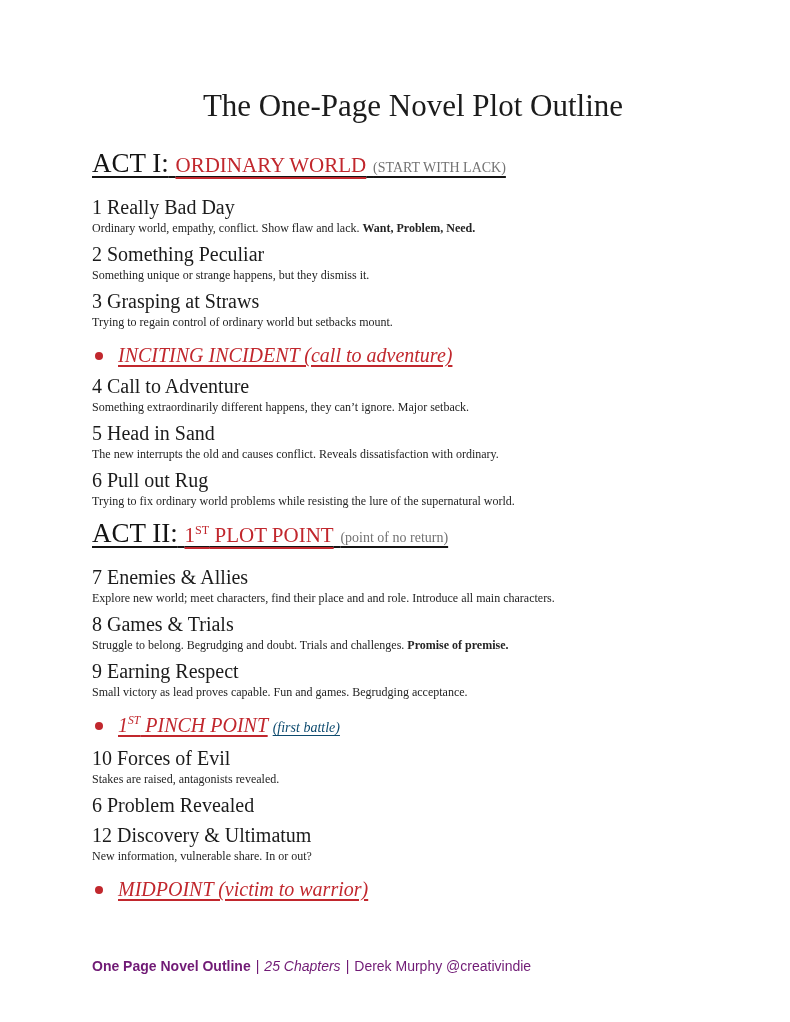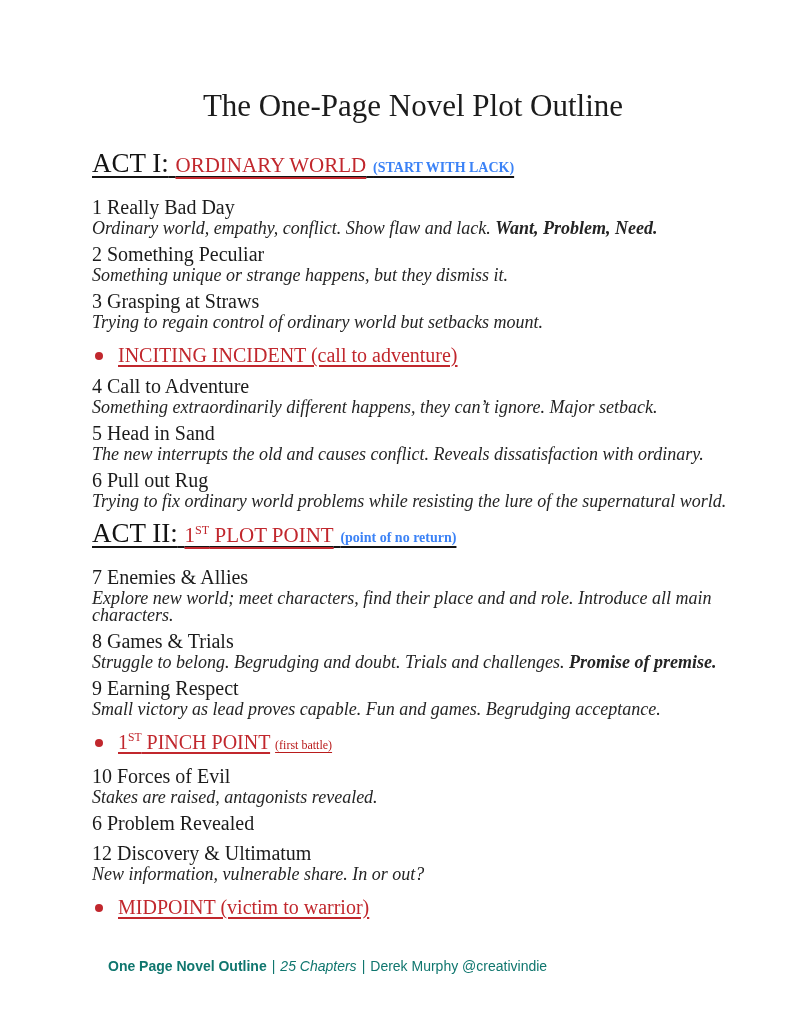--- a/index.html
+++ b/index.html
@@ -35,75 +35,74 @@
   }
   .act-heading.act-2 { margin-top: 6px; }
   .act-focus {
     color: #C1272D;
     font-size: 21px;
     text-decoration: underline;
     text-underline-offset: 5px;
     margin-top: 36px;
   }
   .act-qual {
-    color: #3b82f6;
+    color: #737373;
     font-size: 14px;
-    font-weight: bold;
   }
   sup.st {
     font-size: 0.58em;
     vertical-align: super;
     line-height: 0;
   }
   .chapter { margin: 0 0 5px 0; }
   .ch-title {
     font-size: 20px;
     line-height: 25px;
     color: #1b1b1b;
   }
   .ch-desc {
-    font-size: 18px;
+    font-size: 12px;
     line-height: 17px;
-    font-style: italic;
     color: #242424;
   }
   .ch-desc b { font-weight: bold; }
   .milestone {
     margin: 12px 0 6px 0;
     font-size: 20px;
     line-height: 25px;
     padding-left: 3px;
     white-space: nowrap;
+    font-style: italic;
   }
   .bullet {
     display: inline-block;
     width: 8px; height: 8px;
     border-radius: 50%;
     background: #C1272D;
     margin-right: 15px;
     vertical-align: middle;
     margin-bottom: 3px;
   }
   .m-text {
     color: #C1272D;
     text-decoration: underline;
     text-underline-offset: 3px;
   }
   .m-qual {
-    color: #b91c1c;
-    font-size: 12px;
+    color: #0c4a6e;
+    font-size: 14px;
     text-decoration: underline;
     text-underline-offset: 3px;
   }
   .footer {
     position: absolute;
-    left: 108px; top: 958px;
+    left: 92px; top: 958px;
     font-family: "Liberation Sans", sans-serif;
     font-size: 14px;
-    color: #0f766e;
+    color: #701a75;
     white-space: nowrap;
   }
   .footer .doc-name { font-weight: bold; }
   .footer .chapters { font-style: italic; }
   .footer .sep { margin: 0 5px; }
 </style>
 </head>
 <body>
 
 <div class="doc">

